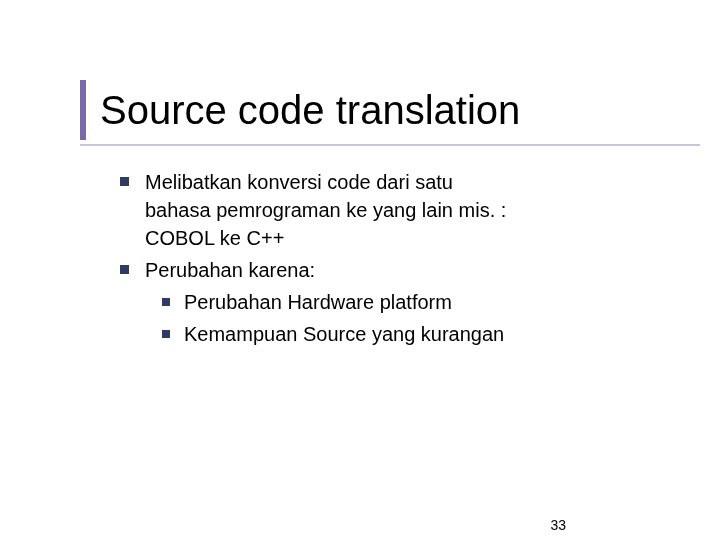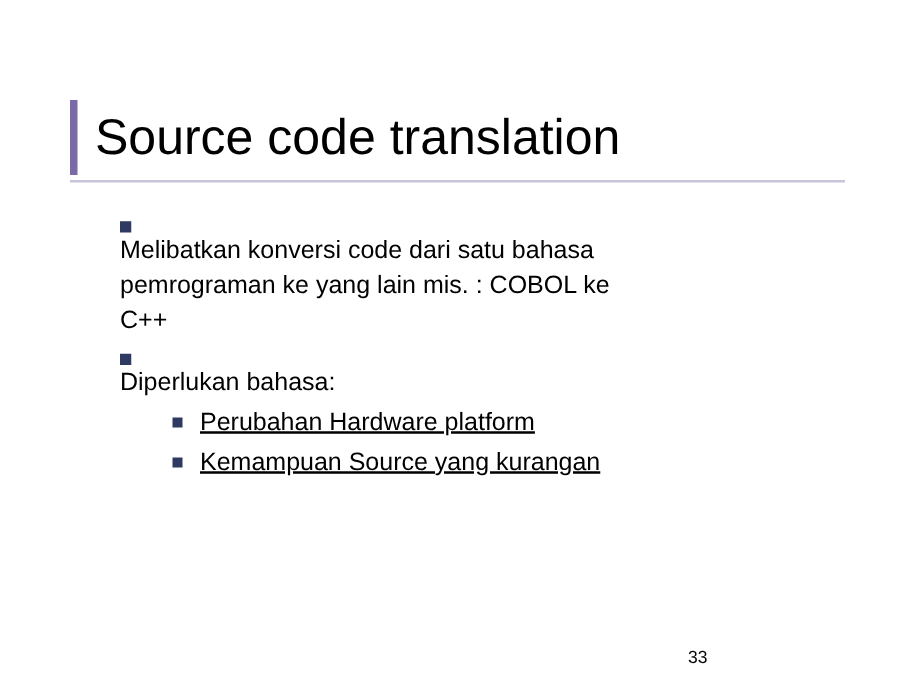--- a/index.html
+++ b/index.html
@@ -6,21 +6,21 @@
   html, body {
     margin: 0; padding: 0;
     width: 720px; height: 540px;
     background: #ffffff;
     font-family: Verdana, Geneva, sans-serif;
     color: #000;
   }
   .slide {
     width: 602px; height: 540px;
     position: relative;
-    padding: 40px 50px 40px 26px;
+    padding: 40px 50px 40px 50px;
   }
   .title-wrap {
     margin-left: 30px;
     margin-top: 40px;
     display: flex;
     align-items: center;
     gap: 14px;
   }
   .accent-bar {
     width: 6px;
@@ -43,22 +43,22 @@
     opacity: 0.4;
   }
   .body {
     margin-top: 22px;
     margin-left: 70px;
     margin-right: 40px;
     font-size: 20px;
     line-height: 1.4;
   }
   .lvl1 { list-style: none; padding: 0; margin: 0; }
-  .lvl1 > li { margin-bottom: 4px; display: flex; align-items: flex-start; flex-direction: column; }
-  .lvl2 { list-style: none; padding: 0; margin: 0 0 0 42px; text-decoration: underline; }
+  .lvl1 > li { margin-bottom: 4px; display: flex; align-items: flex-start; }
+  .lvl2 { list-style: none; padding: 0; margin: 0 0 0 42px; }
   .lvl2 > li { margin-bottom: 4px; display: flex; align-items: flex-start; }
   .bullet {
     width: 9px; height: 9px;
     background: #2f3a63;
     flex: 0 0 auto;
     margin-top: 9px;
     margin-right: 16px;
   }
   .bullet.sm { width: 8px; height: 8px; margin-top: 10px; margin-right: 14px; }
   .text { flex: 1 1 auto; }
@@ -82,21 +82,21 @@
   <div class="rule"></div>
 
   <div class="body">
     <ul class="lvl1">
       <li>
         <span class="bullet"></span>
         <span class="text">Melibatkan konversi code dari satu bahasa pemrograman ke yang lain mis. : COBOL ke C++</span>
       </li>
       <li>
         <span class="bullet"></span>
-        <span class="text">Diperlukan bahasa:</span>
+        <span class="text">Perubahan karena:</span>
       </li>
       <li style="display:block;">
         <ul class="lvl2">
           <li>
             <span class="bullet sm"></span>
             <span class="text">Perubahan Hardware platform</span>
           </li>
           <li>
             <span class="bullet sm"></span>
             <span class="text">Kemampuan Source yang kurangan</span>

